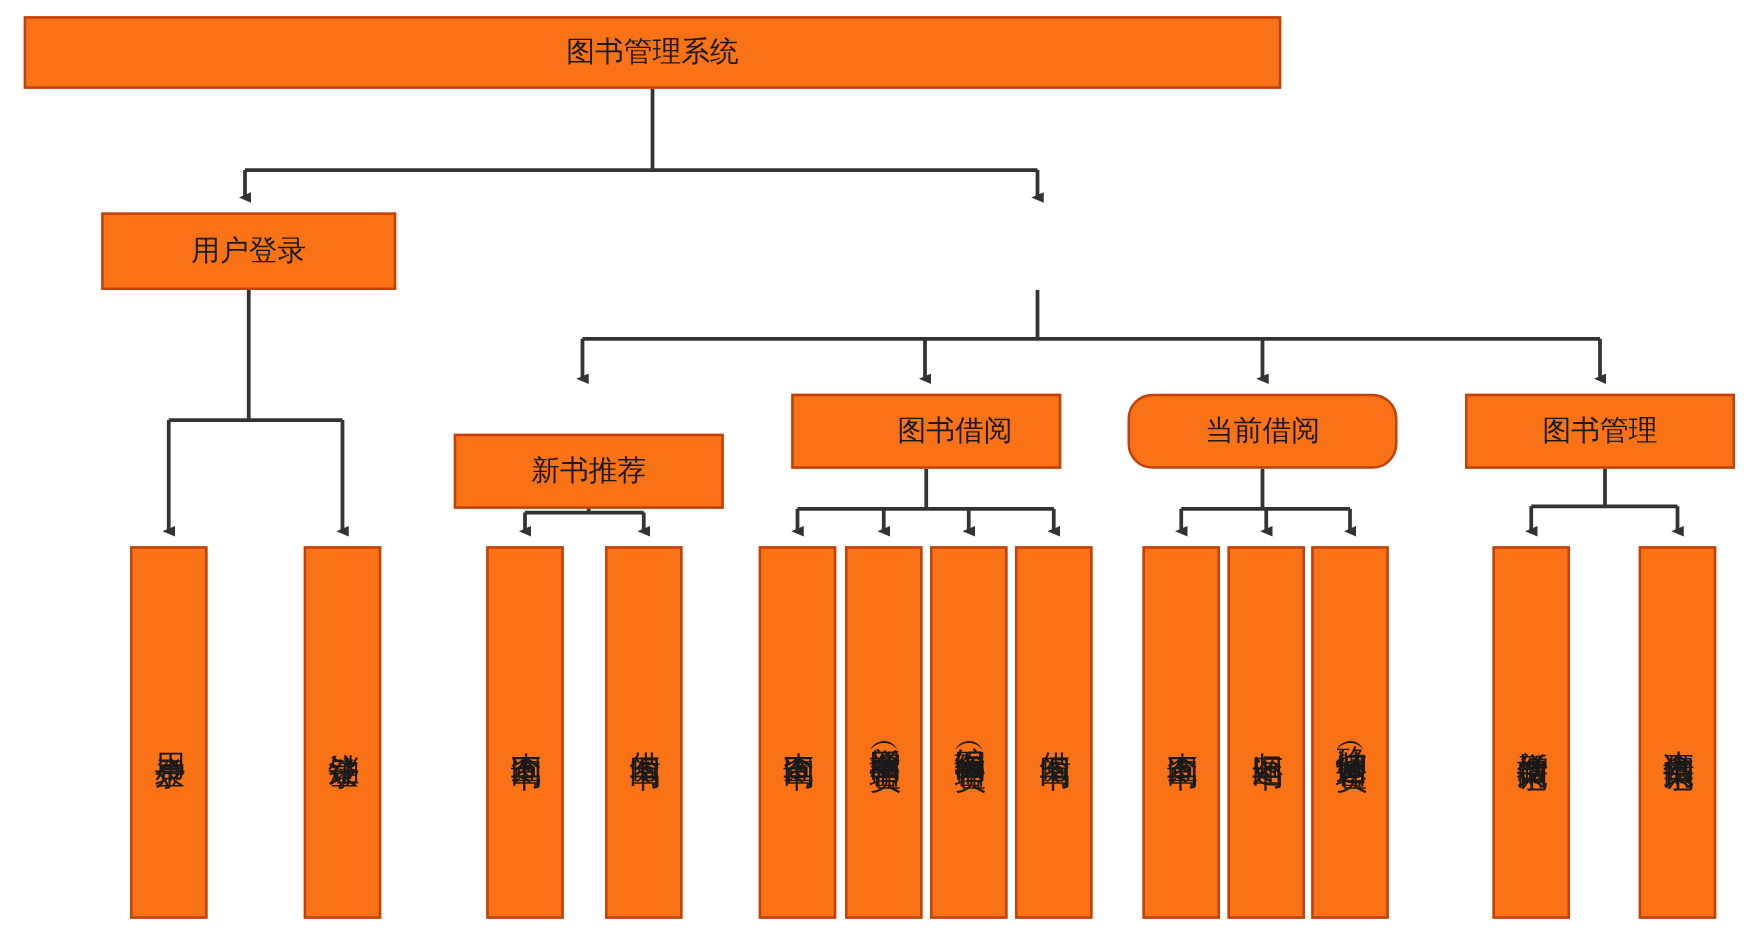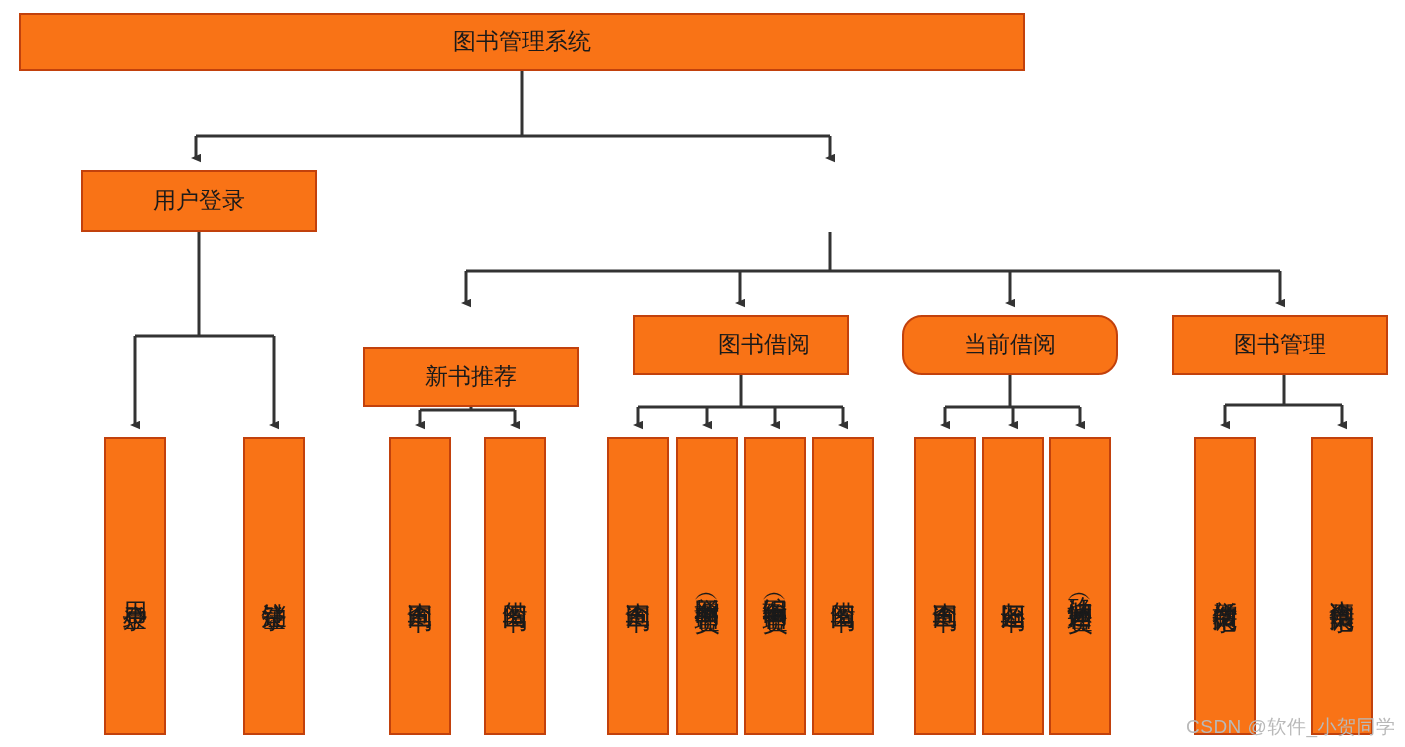--- a/index.html
+++ b/index.html
@@ -175,14 +175,13 @@
   <div class="node vert" style="left:1049px; top:437px; width:62px; height:298px;">
     <span class="label">确认归还（管理员）</span>
   </div>
   <div class="node vert" style="left:1194px; top:437px; width:62px; height:298px;">
     <span class="label">新增借阅记录</span>
   </div>
   <div class="node vert" style="left:1311px; top:437px; width:62px; height:298px;">
     <span class="label">查询借阅记录</span>
   </div>
 
-  <div id="watermark">CSDN @软件_小贺同学</div>
 </div>
 
 </body></html>

